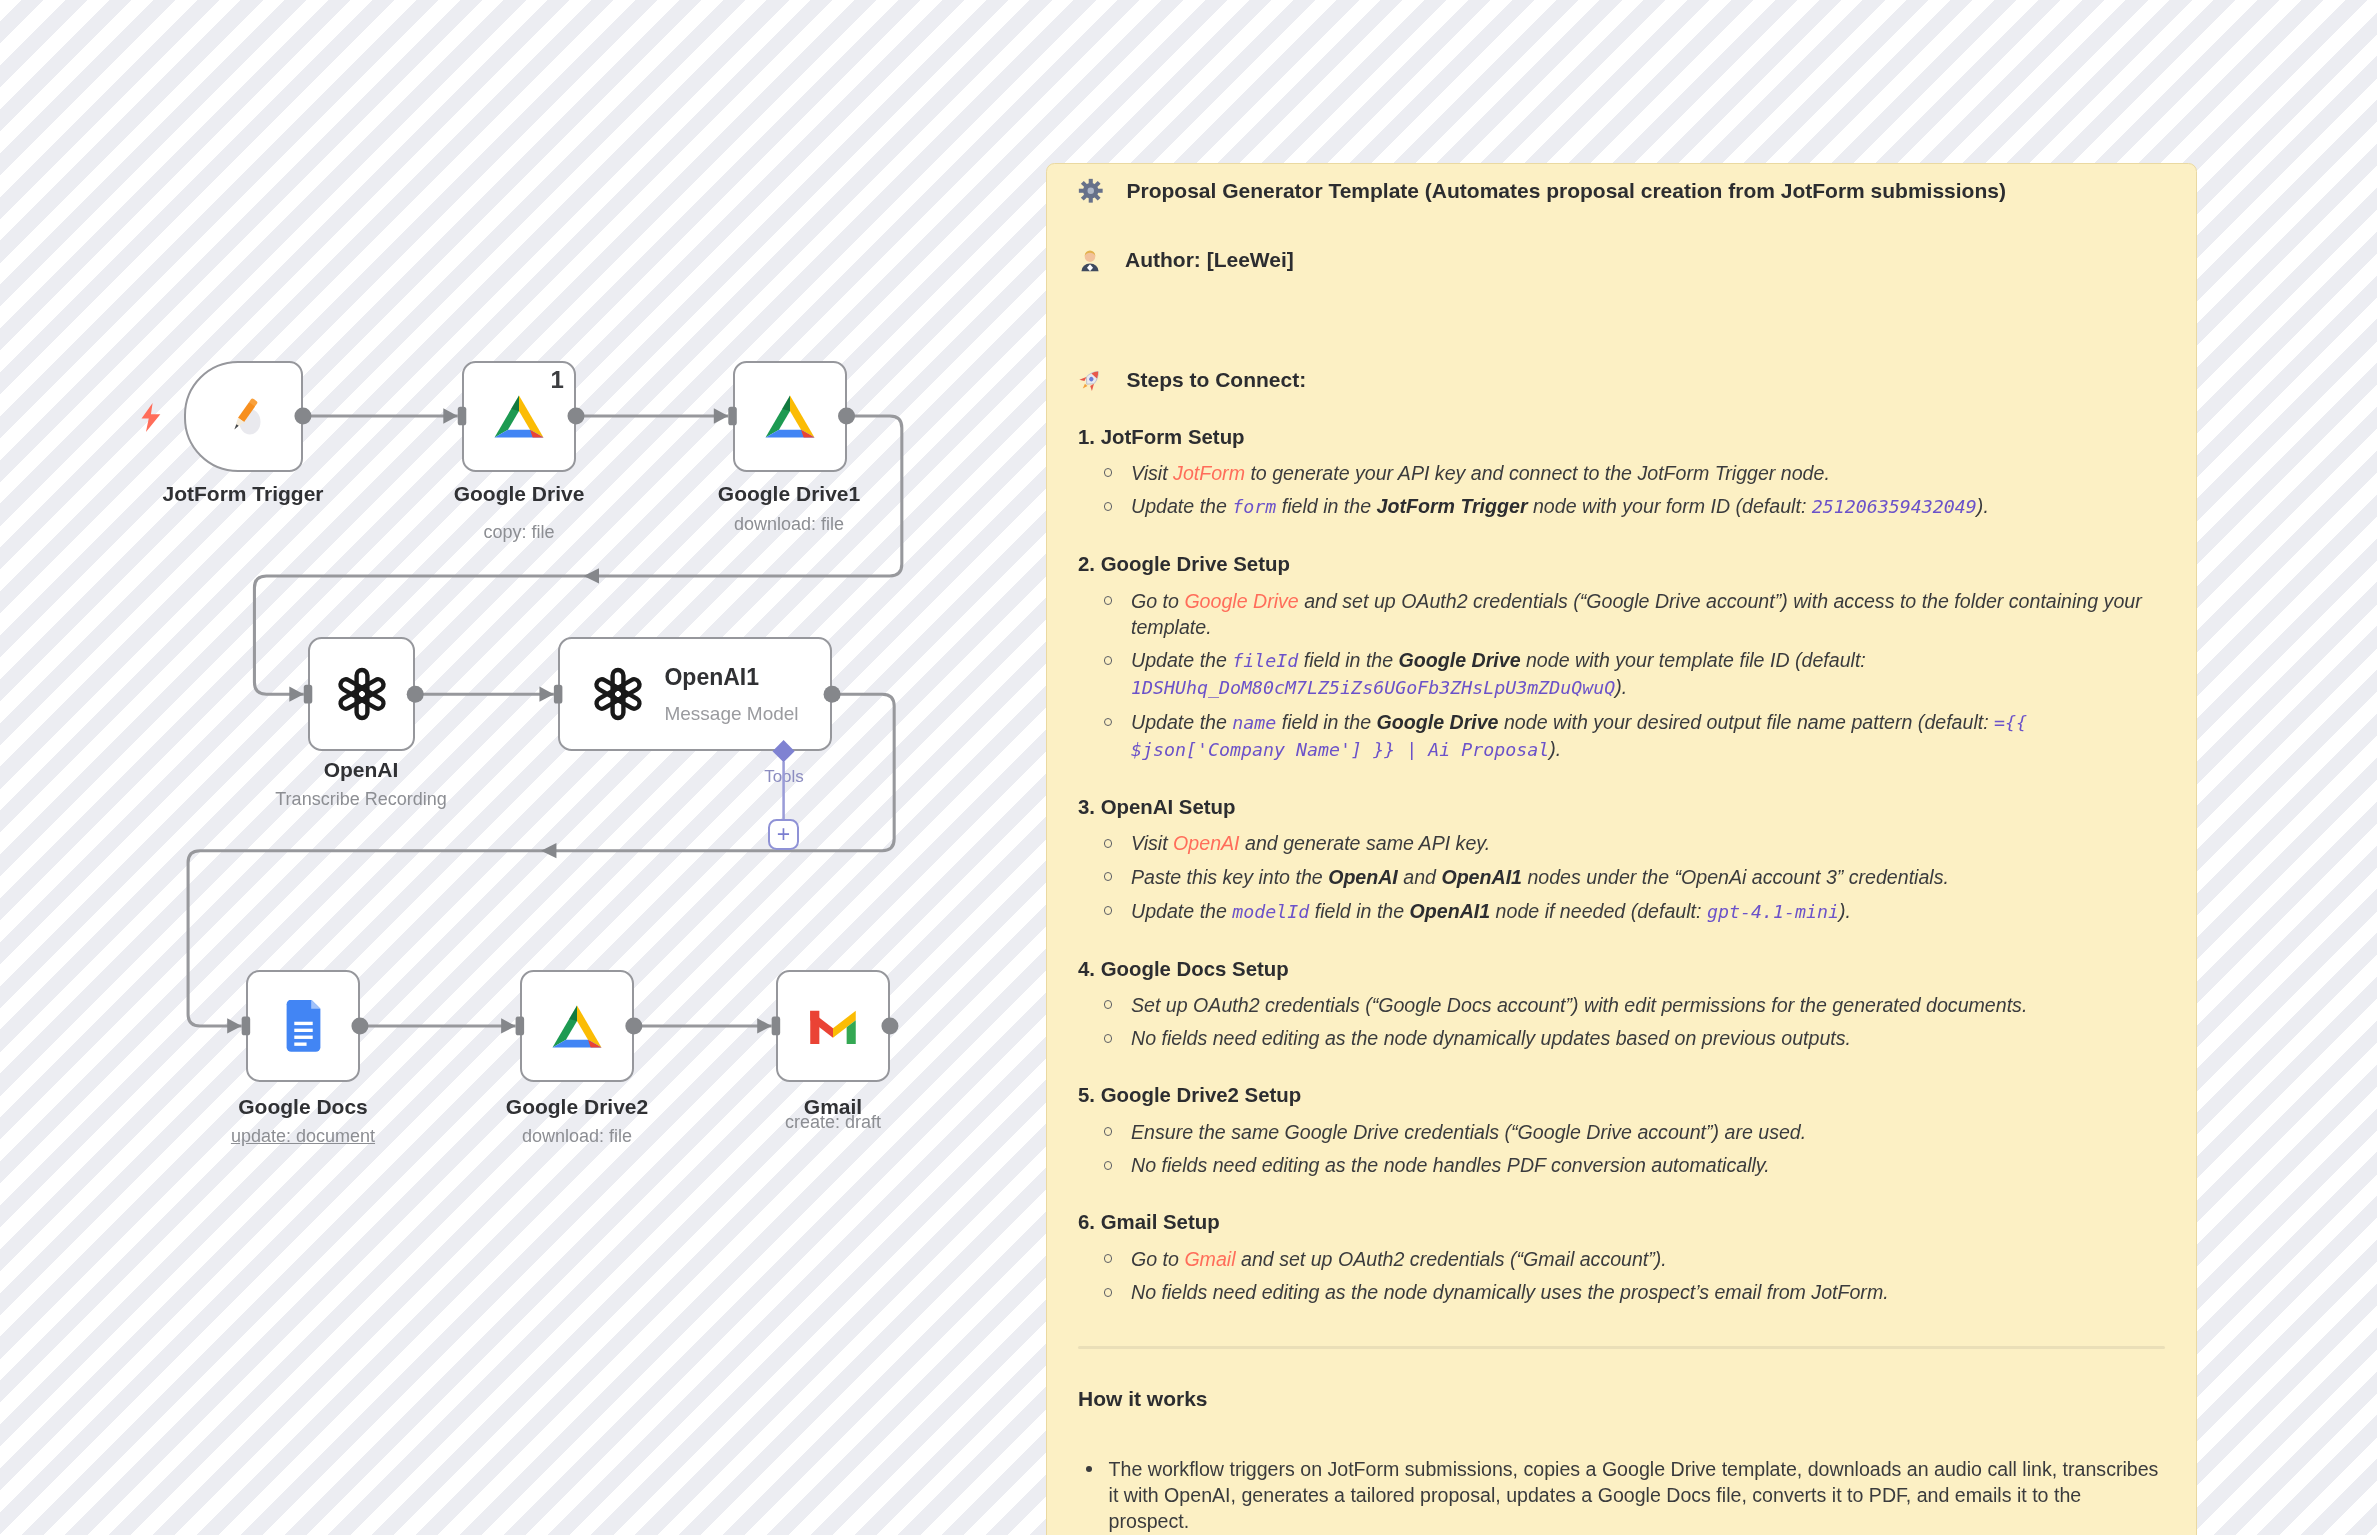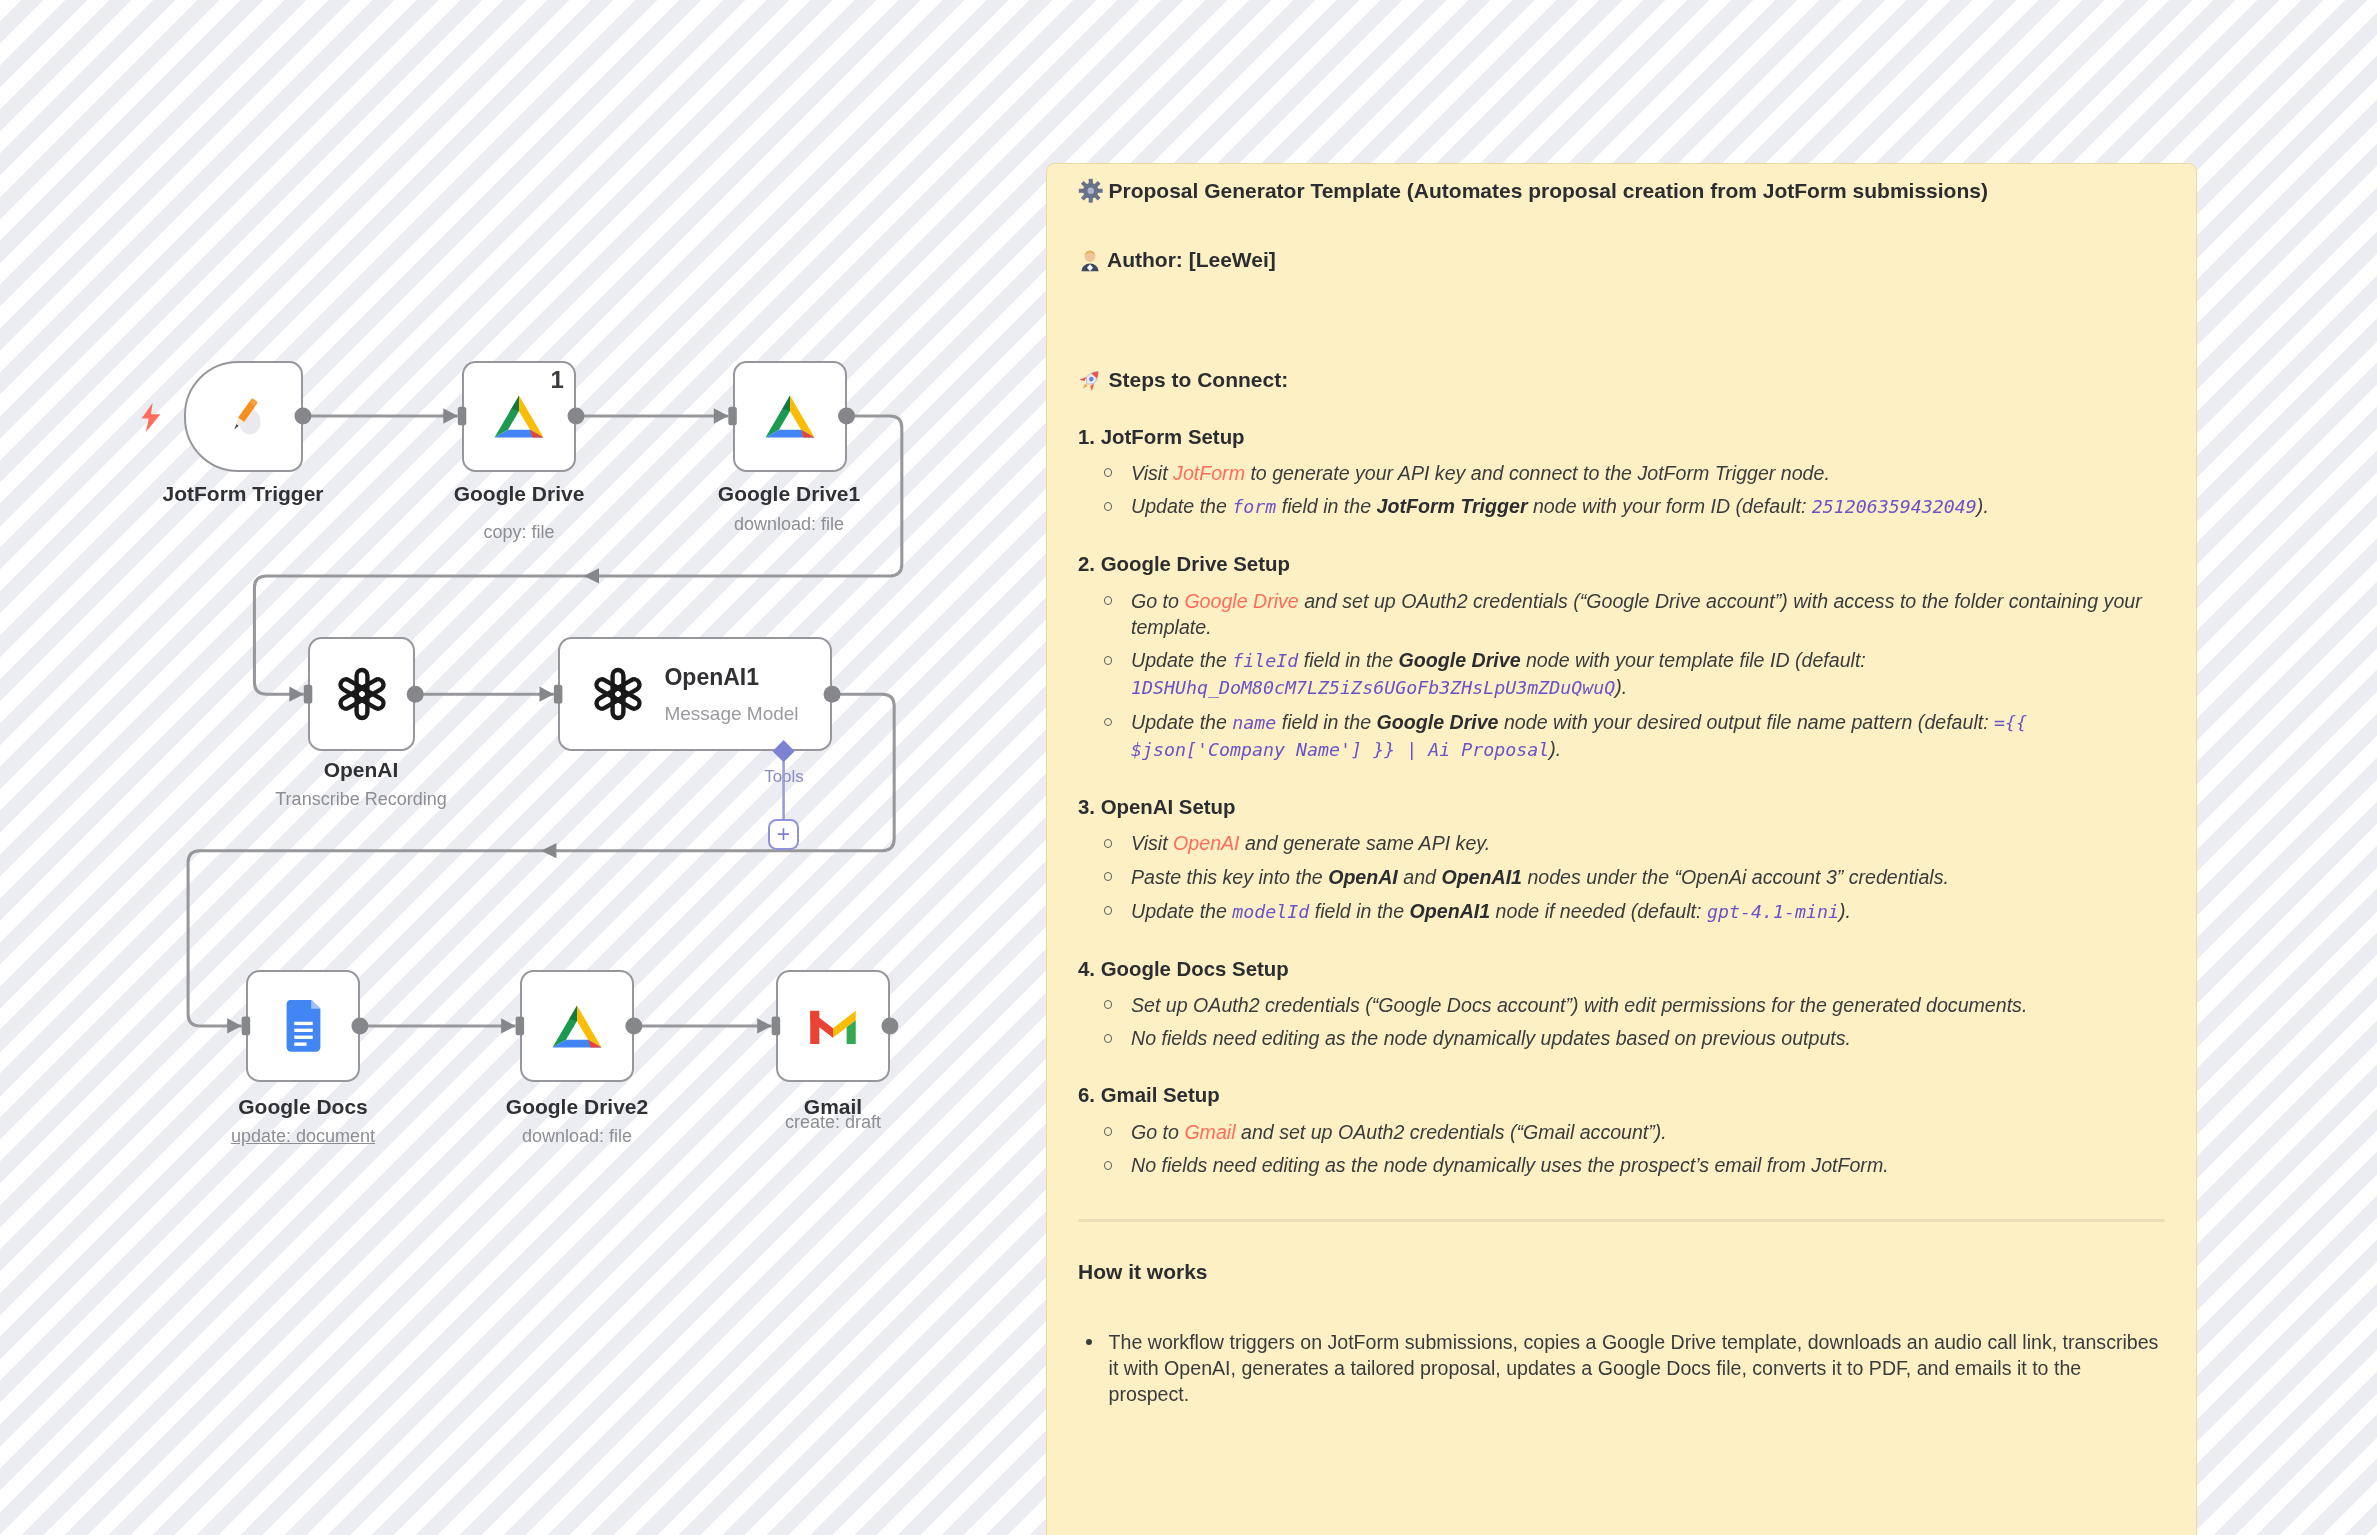--- a/index.html
+++ b/index.html
@@ -20,21 +20,21 @@
   .ai-text .t{font-size:23px;font-weight:700;color:#303134;}
   .ai-text .s{font-size:19px;color:#9a9b9f;margin-top:12px;}
   .tools-label{position:absolute;width:136px;text-align:center;font-size:17px;color:#8b8cc0;z-index:4;}
   .plus-btn{position:absolute;width:31px;height:31px;border:2.6px solid #8f92d6;border-radius:8.5px;background:#fff;
         color:#7a7dd0;font-size:23px;line-height:26px;text-align:center;z-index:6;box-sizing:border-box;}
   .bolt{position:absolute;z-index:3;}
   
   .sticky{position:absolute;left:1046px;top:163px;width:1151px;height:1447px;z-index:10;
         background:#fcf0c4;border:1.7px solid #ead9a2;border-radius:8.5px;box-sizing:border-box;
         padding:13.6px 31px 25.5px 31px;font-size:19.6px;line-height:26px;color:#3a3b3d;}
-  .srow{display:flex;align-items:center;gap:5px;font-weight:700;font-size:21px;color:#2c2d30;}
+  .srow{display:flex;align-items:center;gap:23px;font-weight:700;font-size:21px;color:#2c2d30;}
   .srow.author{margin-top:43px;}
   .srow.steps-h{margin-top:94px;}
   .step-title{font-weight:700;font-size:20.4px;color:#2c2d30;margin:31px 0 10.2px;}
   #steps-list{margin-top:17px;}
   ul.sub-bullets{list-style:none;margin:0 0 0 24px;padding:0;}
   ul.sub-bullets li{position:relative;padding-left:29px;margin-bottom:7.7px;font-style:italic;}
   ul.sub-bullets li::before{content:"";position:absolute;left:1.7px;top:8.5px;width:6.8px;height:6.8px;
         border:1.7px solid #5d5f64;border-radius:50%;}
   ul.top-bullets{list-style:none;margin:0 0 0 5.1px;padding:0;}
   ul.top-bullets li{position:relative;padding-left:25.5px;margin-bottom:7.7px;}
@@ -284,20 +284,27 @@
         </ul>
       </div>
       <div class="step">
         <div class="step-title">4. Google Docs Setup</div>
         <ul class="sub-bullets">
           <li><span>Set up OAuth2 credentials (“Google Docs account”) with edit permissions for the generated documents.</span></li>
           <li><span>No fields need editing as the node dynamically updates based on previous outputs.</span></li>
         </ul>
       </div>
       <div class="step">
+        <div class="step-title">5. Google Drive2 Setup</div>
+        <ul class="sub-bullets">
+          <li><span>Ensure the same Google Drive credentials (“Google Drive account”) are used.</span></li>
+          <li><span>No fields need editing as the node handles PDF conversion automatically.</span></li>
+        </ul>
+      </div>
+      <div class="step">
         <div class="step-title">6. Gmail Setup</div>
         <ul class="sub-bullets">
           <li><span>Go to </span><a class="seg-link">Gmail</a><span> and set up OAuth2 credentials (“Gmail account”).</span></li>
           <li><span>No fields need editing as the node dynamically uses the prospect’s email from JotForm.</span></li>
         </ul>
       </div>
     </div>
 
   <hr class="divider">
 

